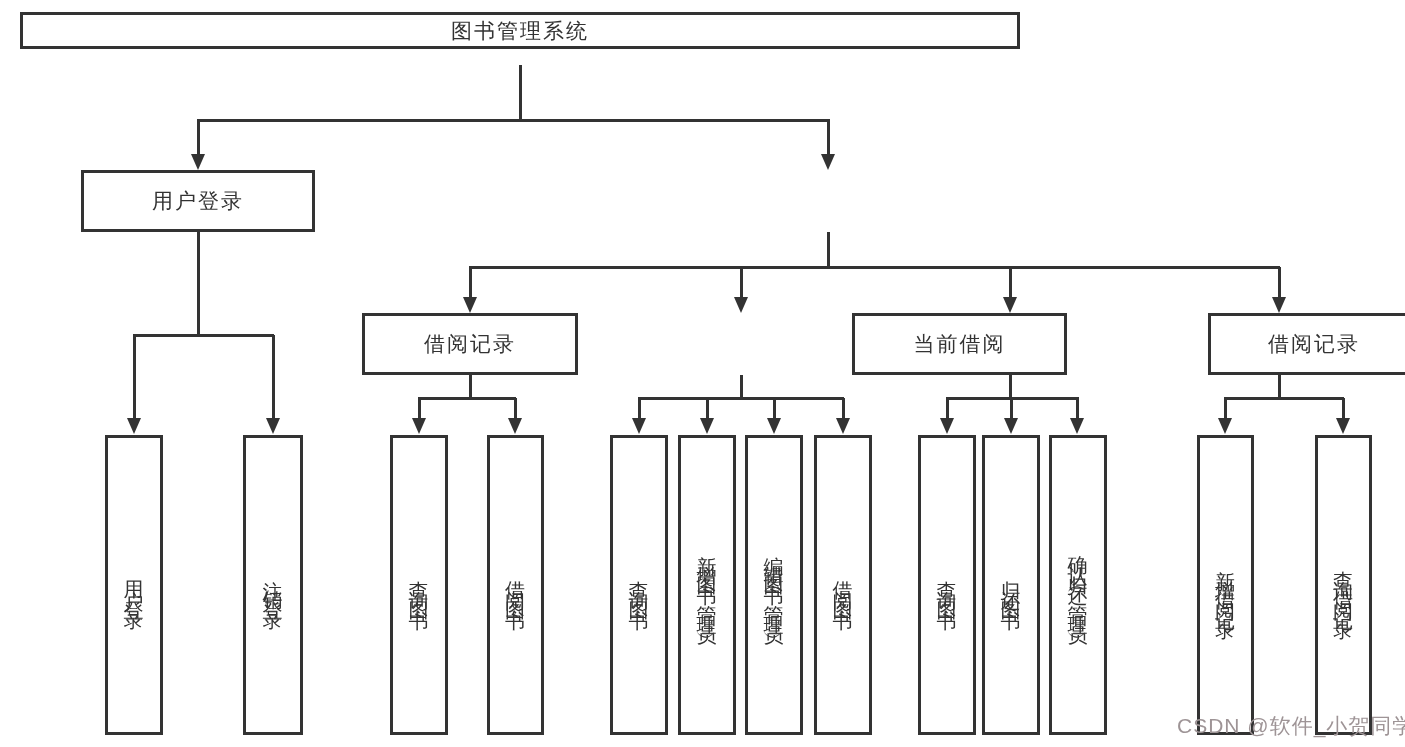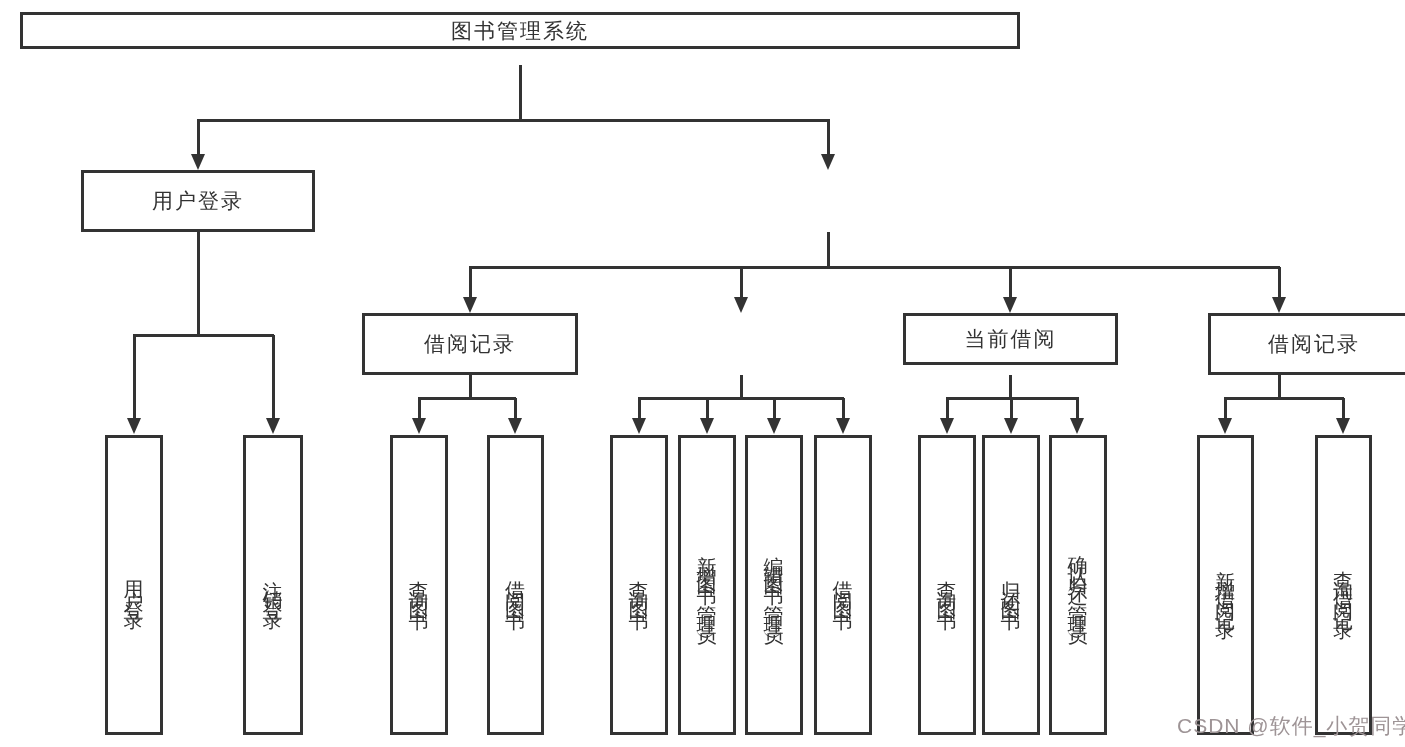--- a/index.html
+++ b/index.html
@@ -72,21 +72,21 @@
     <span class="lbl">图书管理系统</span>
   </div>
 
   <div class="node" style="left:81px;top:170px;width:234px;height:62px">
     <span class="lbl">用户登录</span>
   </div>
 
   <div class="node" style="left:362px;top:313px;width:216px;height:62px">
     <span class="lbl">借阅记录</span>
   </div>
-  <div class="node" style="left:903px;top:313px;width:215px;height:52px">
+  <div class="node" style="left:852px;top:313px;width:215px;height:62px">
     <span class="lbl">当前借阅</span>
   </div>
   <div class="node" style="left:1208px;top:313px;width:212px;height:62px">
     <span class="lbl">借阅记录</span>
   </div>
 
   <div class="node leaf" style="left:105px;top:435px;width:58px;height:300px">
     <span class="lbl">用户登录</span>
   </div>
   <div class="node leaf" style="left:243px;top:435px;width:60px;height:300px">

